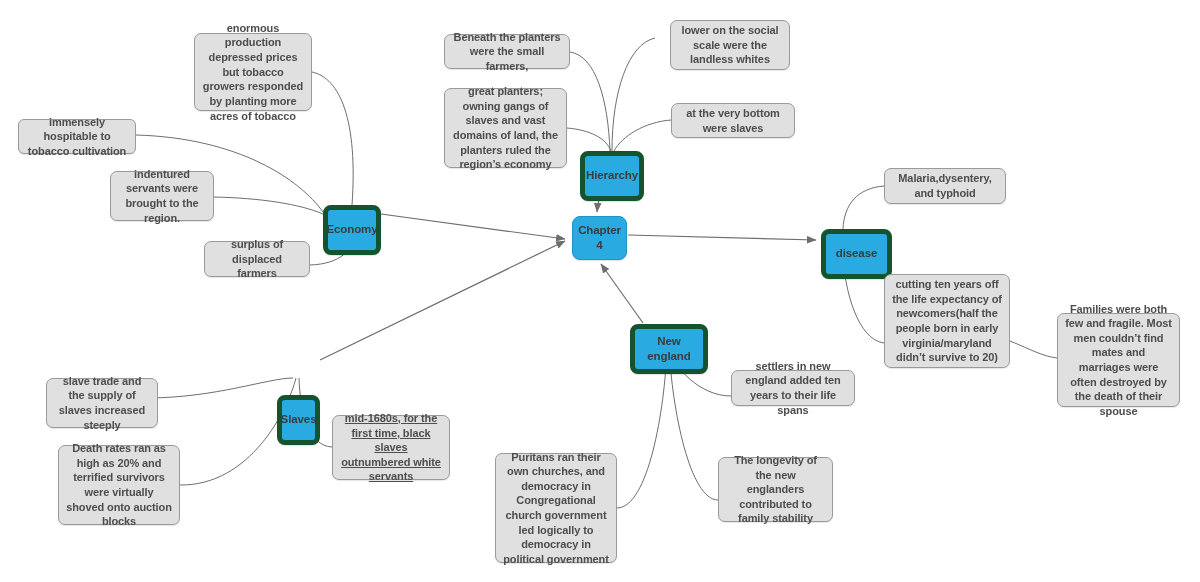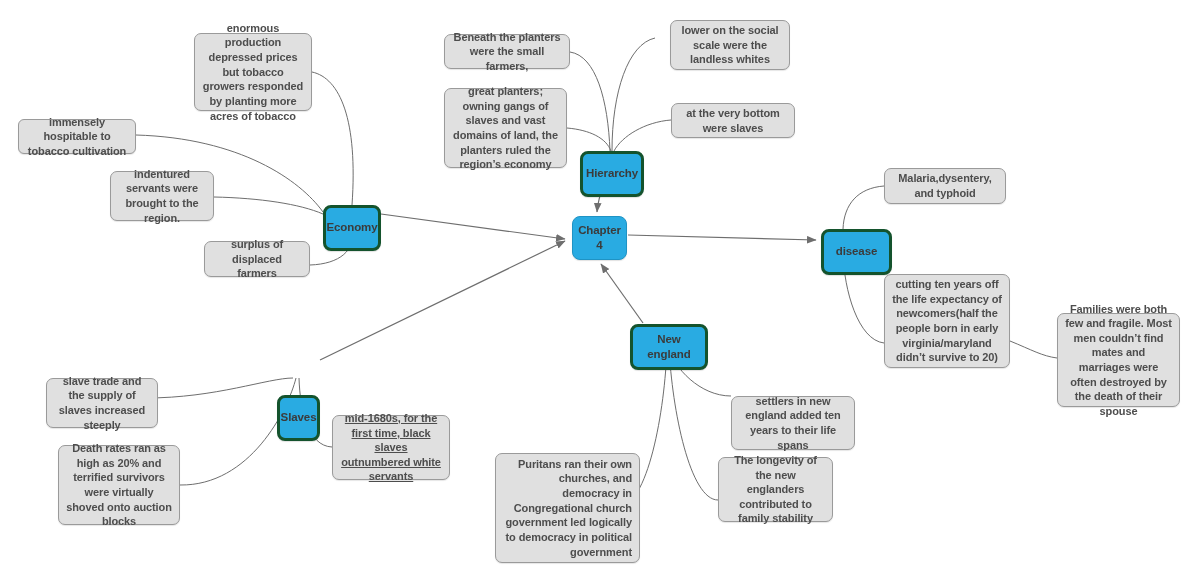--- a/index.html
+++ b/index.html
@@ -41,21 +41,21 @@
   .node.leaf {
     background: #e0e0e0;
     border: 1px solid #9a9a9a;
     color: #4d4d4d;
     font-size: 11px;
     padding: 5px 7px;
     box-shadow: 0 1px 1px rgba(0,0,0,0.10);
   }
   .node.topic {
     background: #29abe2;
-    border: 3px solid #14532d;
+    border: 5px solid #14532d;
     color: #3b3b3b;
     font-size: 11.5px;
     padding: 20px 8px;
     border-radius: 8px;
     box-shadow: 0 1px 1px rgba(0,0,0,0.12);
   }
   .node.root {
     background: #29abe2;
     border: 1px solid #1f93c4;
     color: #3b3b3b;
@@ -117,17 +117,17 @@
       <div class="node leaf" style="left: 444px; top: 34px; width: 126px; height: 35px;">Beneath the planters were the small farmers,</div>
       <div class="node leaf" style="left: 444px; top: 88px; width: 123px; height: 80px;">great planters; owning gangs of slaves and vast domains of land, the planters ruled the region’s economy</div>
       <div class="node leaf" style="left: 655px; top: 20px; width: 120px; height: 50px; margin-left: 15px;">lower on the social scale were the landless whites</div>
       <div class="node leaf" style="left: 671px; top: 103px; width: 124px; height: 35px;">at the very bottom were slaves</div>
       <div class="node leaf" style="left: 884px; top: 168px; width: 122px; height: 36px;">Malaria,dysentery, and typhoid</div>
       <div class="node leaf" style="left: 884px; top: 274px; width: 126px; height: 94px;">cutting ten years off the life expectancy of newcomers(half the people born in early virginia/maryland didn’t survive to 20)</div>
       <div class="node leaf" style="left: 1057px; top: 313px; width: 123px; height: 94px;">Families were both few and fragile. Most men couldn’t find mates and marriages were often destroyed by the death of their spouse</div>
       <div class="node leaf" style="left: 46px; top: 378px; width: 112px; height: 50px;">slave trade and the supply of slaves increased steeply</div>
       <div class="node leaf" style="left: 58px; top: 445px; width: 122px; height: 80px;">Death rates ran as high as 20% and terrified survivors were virtually shoved onto auction blocks</div>
       <div class="node leaf" style="left: 332px; top: 415px; width: 118px; height: 65px; text-decoration: underline;">mid-1680s, for the first time, black slaves outnumbered white servants</div>
-      <div class="node leaf" style="left: 731px; top: 370px; width: 124px; height: 54px; margin-top: 26px;">settlers in new england added ten years to their life spans</div>
-      <div class="node leaf" style="left: 495px; top: 453px; width: 145px; height: 110px; text-align: right;">Puritans ran their own churches, and democracy in Congregational church government led logically to democracy in political government</div>
+      <div class="node leaf" style="left: 731px; top: 370px; width: 124px; height: 36px;">settlers in new england added ten years to their life spans</div>
+      <div class="node leaf" style="left: 495px; top: 453px; width: 122px; height: 110px;">Puritans ran their own churches, and democracy in Congregational church government led logically to democracy in political government</div>
       <div class="node leaf" style="left: 718px; top: 457px; width: 115px; height: 65px;">The longevity of the new englanders contributed to family stability</div>
     </div>
 </div>
 
 </body></html>

